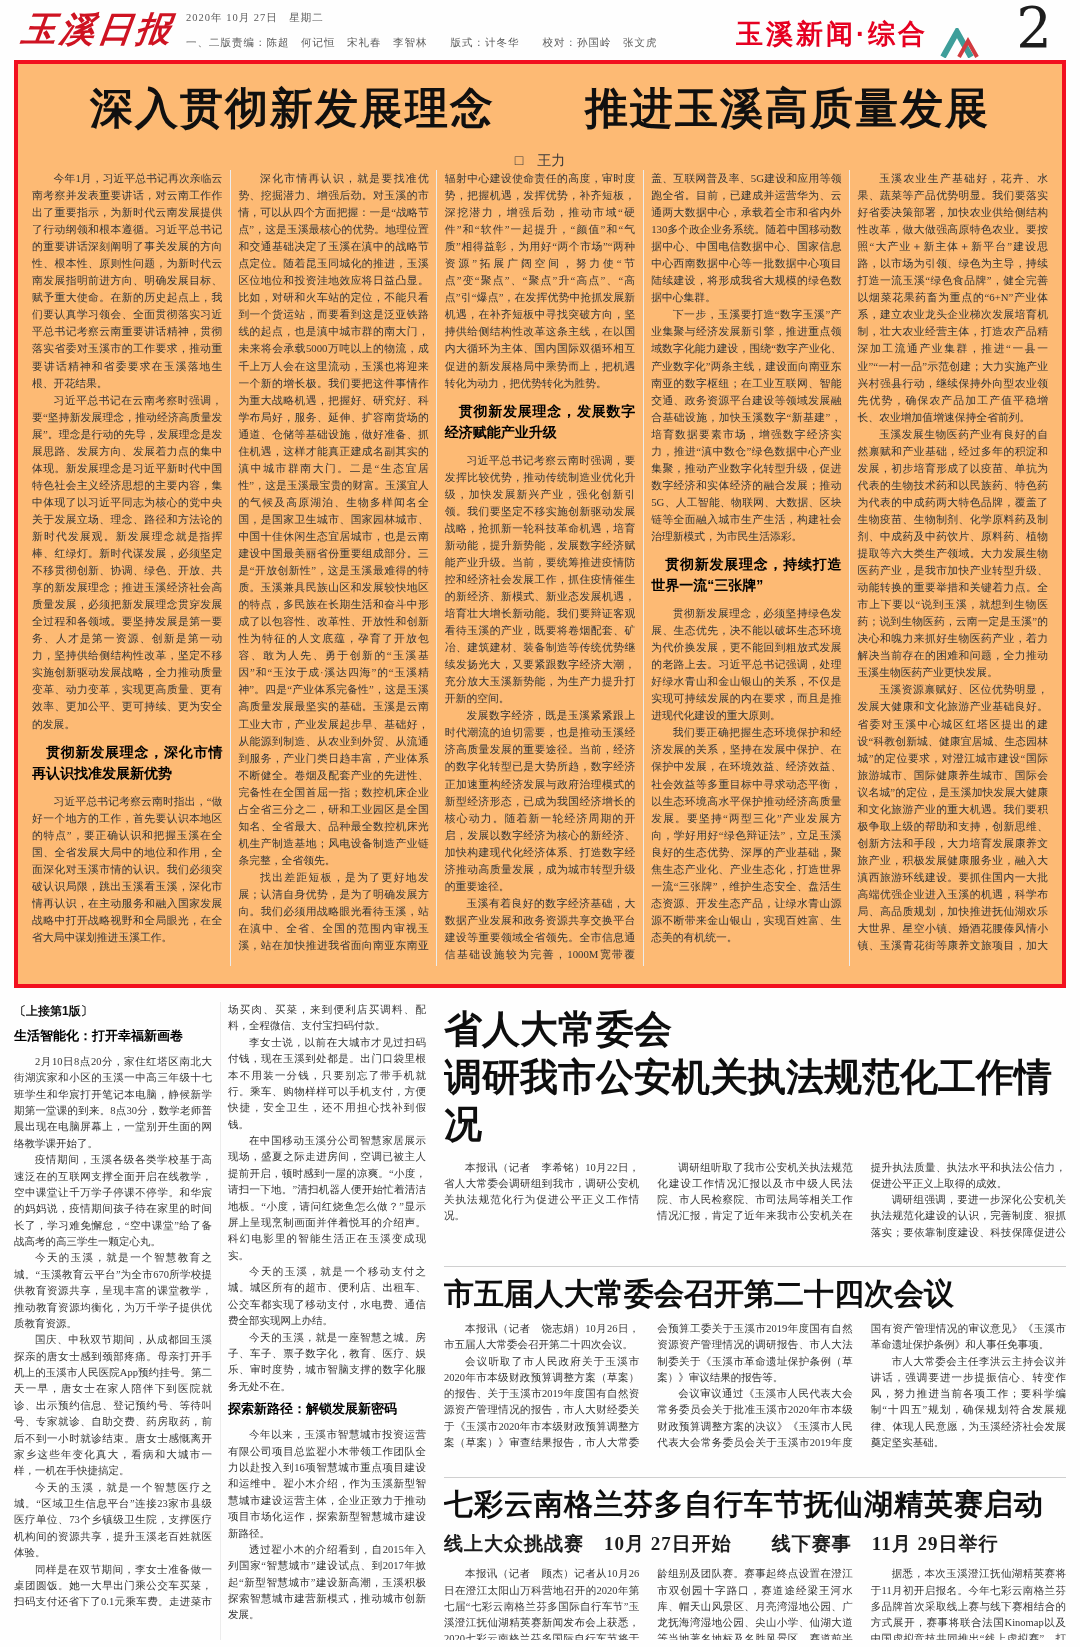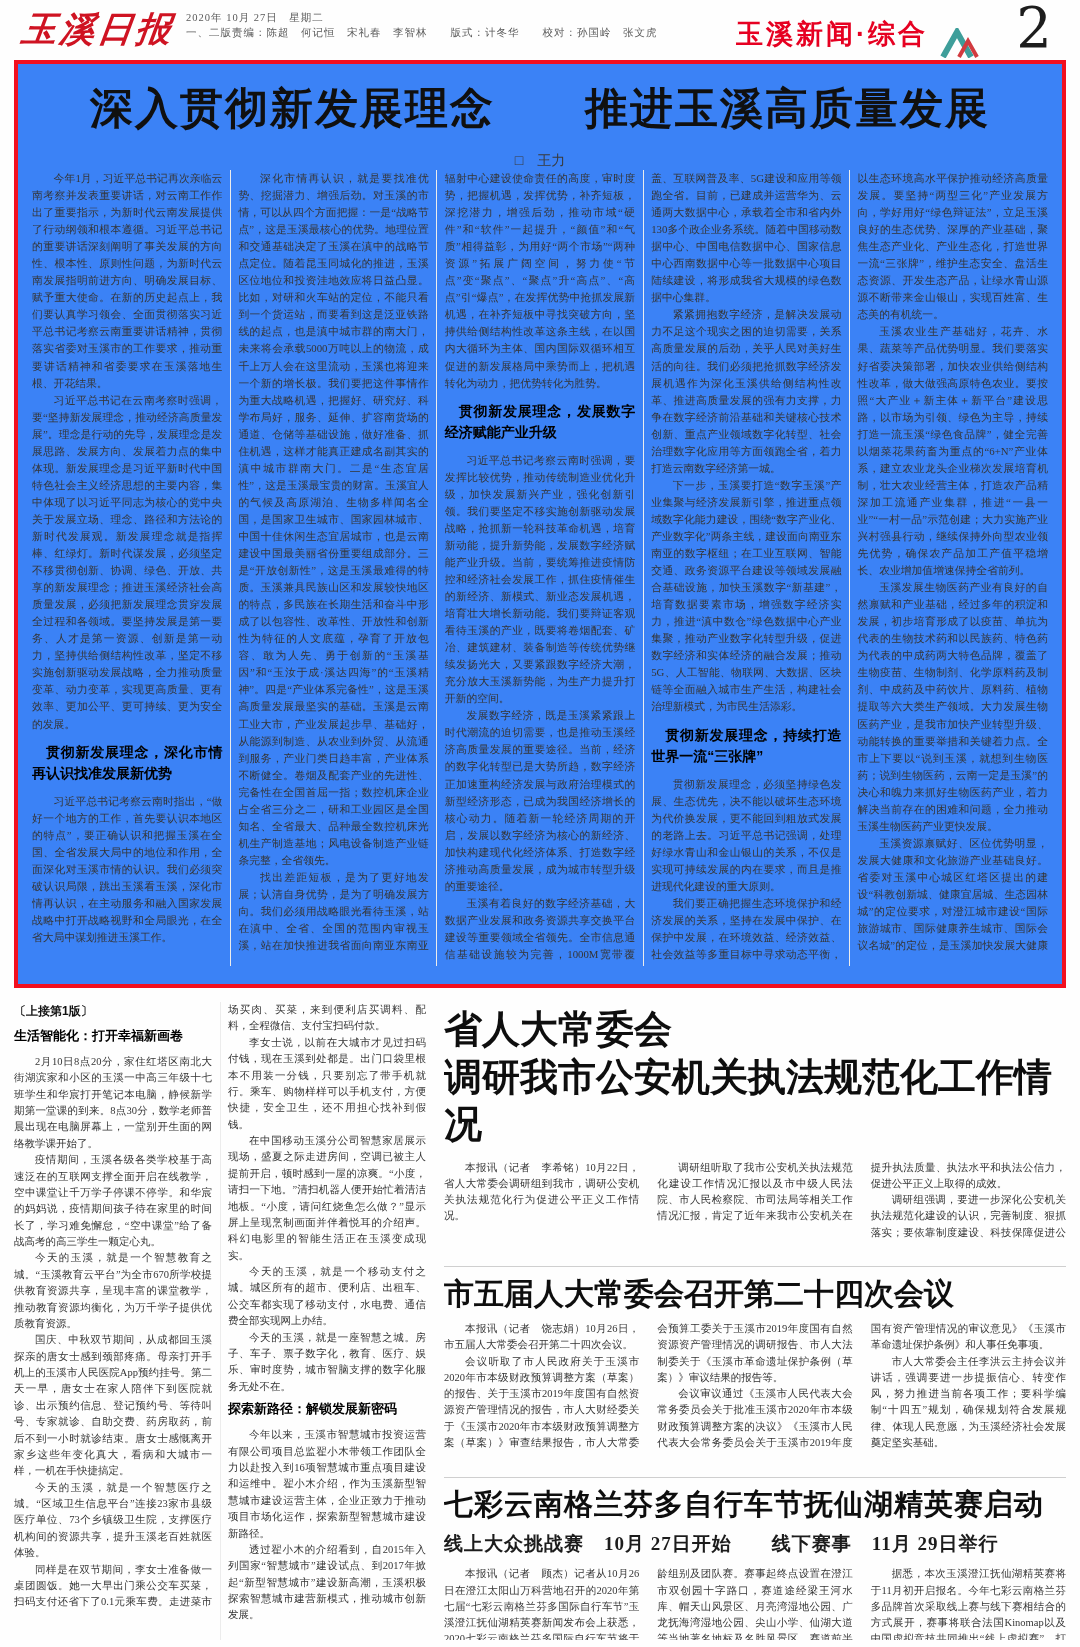--- a/index.html
+++ b/index.html
@@ -11,35 +11,35 @@
   }
   
   .header { position:absolute; left:0; top:0; width:100%; height:58px; }
   .masthead {
     position:absolute; left:22px; top:6px;
     font-family:"DejaVu Serif", serif; font-weight:bold; font-style:italic;
     font-size:35px; color:#cf1322; letter-spacing:3px; transform:skewX(-7deg);
     white-space:nowrap;
   }
   .header-meta { position:absolute; left:186px; top:11px; font-size:10.5px; color:#5a5a5a; letter-spacing:1px; }
-  .header-meta .date-line { margin-bottom:1px; }
+  .header-meta .date-line { margin-bottom:11px; }
   .section-title {
     position:absolute; right:152px; top:16px;
     font-family:"Liberation Sans", sans-serif; font-weight:bold;
     font-size:27px; color:#e60021; letter-spacing:3px; white-space:nowrap;
   }
   .logo-mark { position:absolute; right:100px; top:28px; width:40px; height:30px; }
   .page-number {
     position:absolute; right:28px; top:0px;
     font-family:"DejaVu Serif", serif; font-size:56px; color:#1d1d1d; line-height:1;
   }
   
   .main-box {
     position:absolute; left:14px; top:60px; width:1052px; height:928px;
-    border:4px solid #f2101f; background:#3b82f6; padding:6px 14px 10px;
+    border:4px solid #f2101f; background:#fdba74; padding:6px 14px 10px;
   }
   .main-headline {
     text-align:center; font-family:"Liberation Sans", sans-serif; font-weight:bold;
     font-size:43px; letter-spacing:2px; color:#101010; margin-top:10px; white-space:nowrap;
   }
   .main-byline { text-align:center; font-size:14px; color:#3a3a3a; margin:14px 0 0; }
   .article-flow {
     height:796px; overflow:hidden;
     column-count:5; column-gap:16px; column-fill:auto;
     column-rule:1px solid #ececec;
@@ -118,21 +118,20 @@
         <p class="para">今年1月，习近平总书记再次亲临云南考察并发表重要讲话，对云南工作作出了重要指示，为新时代云南发展提供了行动纲领和根本遵循。习近平总书记的重要讲话深刻阐明了事关发展的方向性、根本性、原则性问题，为新时代云南发展指明前进方向、明确发展目标、赋予重大使命。在新的历史起点上，我们要认真学习领会、全面贯彻落实习近平总书记考察云南重要讲话精神，贯彻落实省委对玉溪市的工作要求，推动重要讲话精神和省委要求在玉溪落地生根、开花结果。</p>
         <p class="para">习近平总书记在云南考察时强调，要“坚持新发展理念，推动经济高质量发展”。理念是行动的先导，发展理念是发展思路、发展方向、发展着力点的集中体现。新发展理念是习近平新时代中国特色社会主义经济思想的主要内容，集中体现了以习近平同志为核心的党中央关于发展立场、理念、路径和方法论的新时代发展观。新发展理念就是指挥棒、红绿灯。新时代谋发展，必须坚定不移贯彻创新、协调、绿色、开放、共享的新发展理念；推进玉溪经济社会高质量发展，必须把新发展理念贯穿发展全过程和各领域。要坚持发展是第一要务、人才是第一资源、创新是第一动力，坚持供给侧结构性改革，坚定不移实施创新驱动发展战略，全力推动质量变革、动力变革，实现更高质量、更有效率、更加公平、更可持续、更为安全的发展。</p>
         <h3 class="subhead">贯彻新发展理念，深化市情再认识找准发展新优势</h3>
         <p class="para">习近平总书记考察云南时指出，“做好一个地方的工作，首先要认识本地区的特点”，要正确认识和把握玉溪在全国、全省发展大局中的地位和作用，全面深化对玉溪市情的认识。我们必须突破认识局限，跳出玉溪看玉溪，深化市情再认识，在主动服务和融入国家发展战略中打开战略视野和全局眼光，在全省大局中谋划推进玉溪工作。</p>
         <p class="para">深化市情再认识，就是要找准优势、挖掘潜力、增强后劲。对玉溪的市情，可以从四个方面把握：一是“战略节点”，这是玉溪最核心的优势。地理位置和交通基础决定了玉溪在滇中的战略节点定位。随着昆玉同城化的推进，玉溪区位地位和投资洼地效应将日益凸显。比如，对研和火车站的定位，不能只看到一个货运站，而要看到这是泛亚铁路线的起点，也是滇中城市群的南大门，未来将会承载5000万吨以上的物流，成千上万人会在这里流动，玉溪也将迎来一个新的增长极。我们要把这件事情作为重大战略机遇，把握好、研究好、科学布局好，服务、延伸、扩容南货场的通道、仓储等基础设施，做好准备、抓住机遇，这样才能真正建成名副其实的滇中城市群南大门。二是“生态宜居性”，这是玉溪最宝贵的财富。玉溪宜人的气候及高原湖泊、生物多样闻名全国，是国家卫生城市、国家园林城市、中国十佳休闲生态宜居城市，也是云南建设中国最美丽省份重要组成部分。三是“开放创新性”，这是玉溪最难得的特质。玉溪兼具民族山区和发展较快地区的特点，多民族在长期生活和奋斗中形成了以包容性、改革性、开放性和创新性为特征的人文底蕴，孕育了开放包容、敢为人先、勇于创新的“玉溪基因”和“玉汝于成·溪达四海”的“玉溪精神”。四是“产业体系完备性”，这是玉溪高质量发展最坚实的基础。玉溪是云南工业大市，产业发展起步早、基础好，从能源到制造、从农业到外贸、从流通到服务，产业门类日趋丰富，产业体系不断健全。卷烟及配套产业的先进性、完备性在全国首屈一指；数控机床企业占全省三分之二，研和工业园区是全国知名、全省最大、品种最全数控机床光机生产制造基地；风电设备制造产业链条完整，全省领先。</p>
         <p class="para">找出差距短板，是为了更好地发展；认清自身优势，是为了明确发展方向。我们必须用战略眼光看待玉溪，站在滇中、全省、全国的范围内审视玉溪，站在加快推进我省面向南亚东南亚辐射中心建设使命责任的高度，审时度势，把握机遇，发挥优势，补齐短板，深挖潜力，增强后劲，推动市域“硬件”和“软件”一起提升，“颜值”和“气质”相得益彰，为用好“两个市场”“两种资源”拓展广阔空间，努力使“节点”变“聚点”、“聚点”升“高点”、“高点”引“爆点”，在发挥优势中抢抓发展新机遇，在补齐短板中寻找突破方向，坚持供给侧结构性改革这条主线，在以国内大循环为主体、国内国际双循环相互促进的新发展格局中乘势而上，把机遇转化为动力，把优势转化为胜势。</p>
         <h3 class="subhead">贯彻新发展理念，发展数字经济赋能产业升级</h3>
         <p class="para">习近平总书记考察云南时强调，要发挥比较优势，推动传统制造业优化升级，加快发展新兴产业，强化创新引领。我们要坚定不移实施创新驱动发展战略，抢抓新一轮科技革命机遇，培育新动能，提升新势能，发展数字经济赋能产业升级。当前，要统筹推进疫情防控和经济社会发展工作，抓住疫情催生的新经济、新模式、新业态发展机遇，培育壮大增长新动能。我们要辩证客观看待玉溪的产业，既要将卷烟配套、矿冶、建筑建材、装备制造等传统优势继续发扬光大，又要紧跟数字经济大潮，充分放大玉溪新势能，为生产力提升打开新的空间。</p>
         <p class="para">发展数字经济，既是玉溪紧紧跟上时代潮流的迫切需要，也是推动玉溪经济高质量发展的重要途径。当前，经济的数字化转型已是大势所趋，数字经济正加速重构经济发展与政府治理模式的新型经济形态，已成为我国经济增长的核心动力。随着新一轮经济周期的开启，发展以数字经济为核心的新经济、加快构建现代化经济体系、打造数字经济推动高质量发展，成为城市转型升级的重要途径。</p>
         <p class="para">玉溪有着良好的数字经济基础，大数据产业发展和政务资源共享交换平台建设等重要领域全省领先。全市信息通信基础设施较为完善，1000M宽带覆盖、互联网普及率、5G建设和应用等领跑全省。目前，已建成并运营华为、云通两大数据中心，承载着全市和省内外130多个政企业务系统。随着中国移动数据中心、中国电信数据中心、国家信息中心西南数据中心等一批数据中心项目陆续建设，将形成我省大规模的绿色数据中心集群。</p>
-        <p class="para">紧紧拥抱数字经济，是解决发展动力不足这个现实之困的迫切需要，关系高质量发展的后劲，关乎人民对美好生活的向往。我们必须把抢抓数字经济发展机遇作为深化玉溪供给侧结构性改革、推进高质量发展的强有力支撑，力争在数字经济前沿基础和关键核心技术创新、重点产业领域数字化转型、社会治理数字化应用等方面领跑全省，着力打造云南数字经济第一城。</p>
         <p class="para">下一步，玉溪要打造“数字玉溪”产业集聚与经济发展新引擎，推进重点领域数字化能力建设，围绕“数字产业化、产业数字化”两条主线，建设面向南亚东南亚的数字枢纽；在工业互联网、智能交通、政务资源平台建设等领域发展融合基础设施，加快玉溪数字“新基建”，培育数据要素市场，增强数字经济实力，推进“滇中数仓”绿色数据中心产业集聚，推动产业数字化转型升级，促进数字经济和实体经济的融合发展；推动5G、人工智能、物联网、大数据、区块链等全面融入城市生产生活，构建社会治理新模式，为市民生活添彩。</p>
         <h3 class="subhead">贯彻新发展理念，持续打造世界一流“三张牌”</h3>
         <p class="para">贯彻新发展理念，必须坚持绿色发展、生态优先，决不能以破坏生态环境为代价换发展，更不能回到粗放式发展的老路上去。习近平总书记强调，处理好绿水青山和金山银山的关系，不仅是实现可持续发展的内在要求，而且是推进现代化建设的重大原则。</p>
         <p class="para">我们要正确把握生态环境保护和经济发展的关系，坚持在发展中保护、在保护中发展，在环境效益、经济效益、社会效益等多重目标中寻求动态平衡，以生态环境高水平保护推动经济高质量发展。要坚持“两型三化”产业发展方向，学好用好“绿色辩证法”，立足玉溪良好的生态优势、深厚的产业基础，聚焦生态产业化、产业生态化，打造世界一流“三张牌”，维护生态安全、盘活生态资源、开发生态产品，让绿水青山源源不断带来金山银山，实现百姓富、生态美的有机统一。</p>
         <p class="para">玉溪农业生产基础好，花卉、水果、蔬菜等产品优势明显。我们要落实好省委决策部署，加快农业供给侧结构性改革，做大做强高原特色农业。要按照“大产业＋新主体＋新平台”建设思路，以市场为引领、绿色为主导，持续打造一流玉溪“绿色食品牌”，健全完善以烟菜花果药畜为重点的“6+N”产业体系，建立农业龙头企业梯次发展培育机制，壮大农业经营主体，打造农产品精深加工流通产业集群，推进“一县一业”“一村一品”示范创建；大力实施产业兴村强县行动，继续保持外向型农业领先优势，确保农产品加工产值平稳增长、农业增加值增速保持全省前列。</p>
         <p class="para">玉溪发展生物医药产业有良好的自然禀赋和产业基础，经过多年的积淀和发展，初步培育形成了以疫苗、单抗为代表的生物技术药和以民族药、特色药为代表的中成药两大特色品牌，覆盖了生物疫苗、生物制剂、化学原料药及制剂、中成药及中药饮片、原料药、植物提取等六大类生产领域。大力发展生物医药产业，是我市加快产业转型升级、动能转换的重要举措和关键着力点。全市上下要以“说到玉溪，就想到生物医药；说到生物医药，云南一定是玉溪”的决心和魄力来抓好生物医药产业，着力解决当前存在的困难和问题，全力推动玉溪生物医药产业更快发展。</p>
         <p class="para">玉溪资源禀赋好、区位优势明显，发展大健康和文化旅游产业基础良好。省委对玉溪中心城区红塔区提出的建设“科教创新城、健康宜居城、生态园林城”的定位要求，对澄江城市建设“国际旅游城市、国际健康养生城市、国际会议名城”的定位，是玉溪加快发展大健康和文化旅游产业的重大机遇。我们要积极争取上级的帮助和支持，创新思维、创新方法和手段，大力培育发展康养文旅产业，积极发展健康服务业，融入大滇西旅游环线建设。要抓住国内一大批高端优强企业进入玉溪的机遇，科学布局、高品质规划，加快推进抚仙湖欢乐大世界、星空小镇、婚酒花腰傣风情小镇、玉溪青花街等康养文旅项目，加大旅游基础设施建设、丰富旅游产品供给，加大宣传力度，擦亮文旅名片，全面促进康养文旅产业全区域、全要素、全产业链发展，打造“健康生活目的地”。</p>
       </div>
   </div>
 

